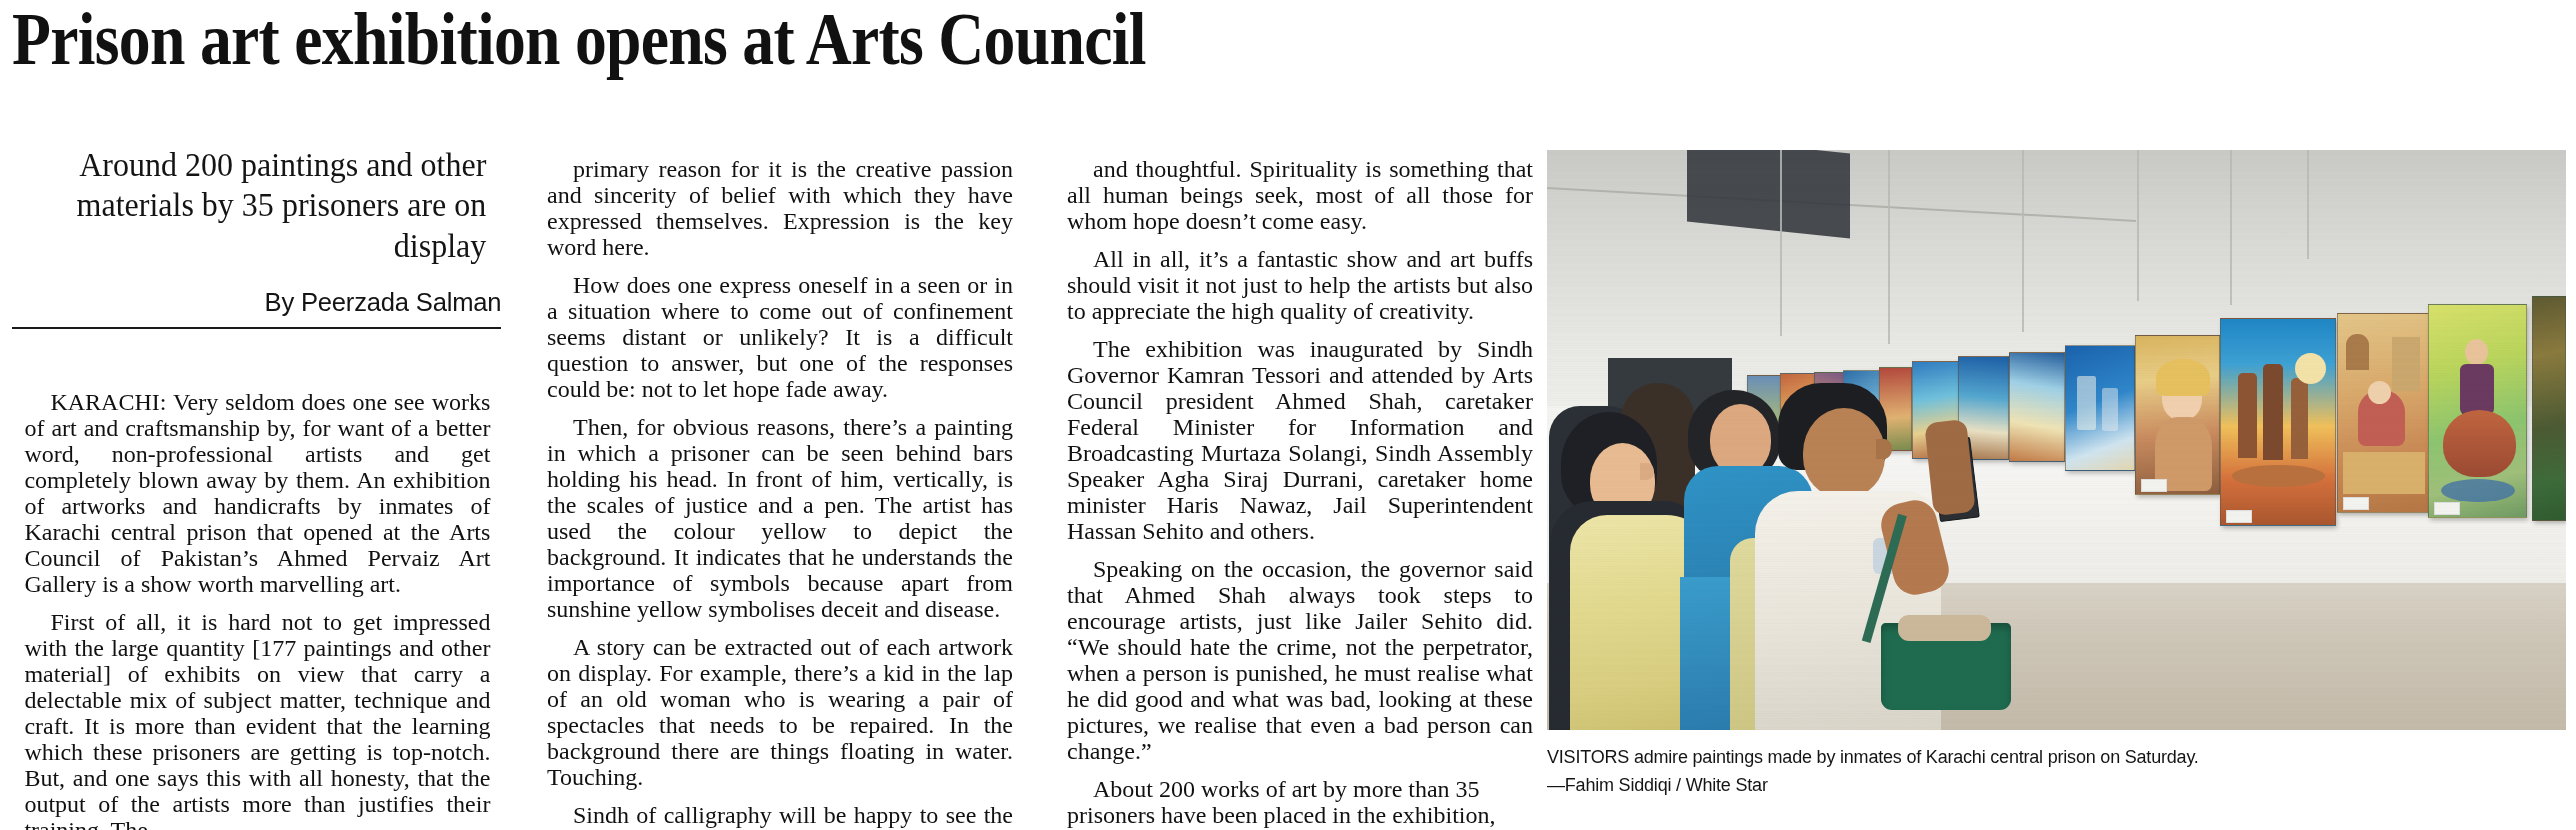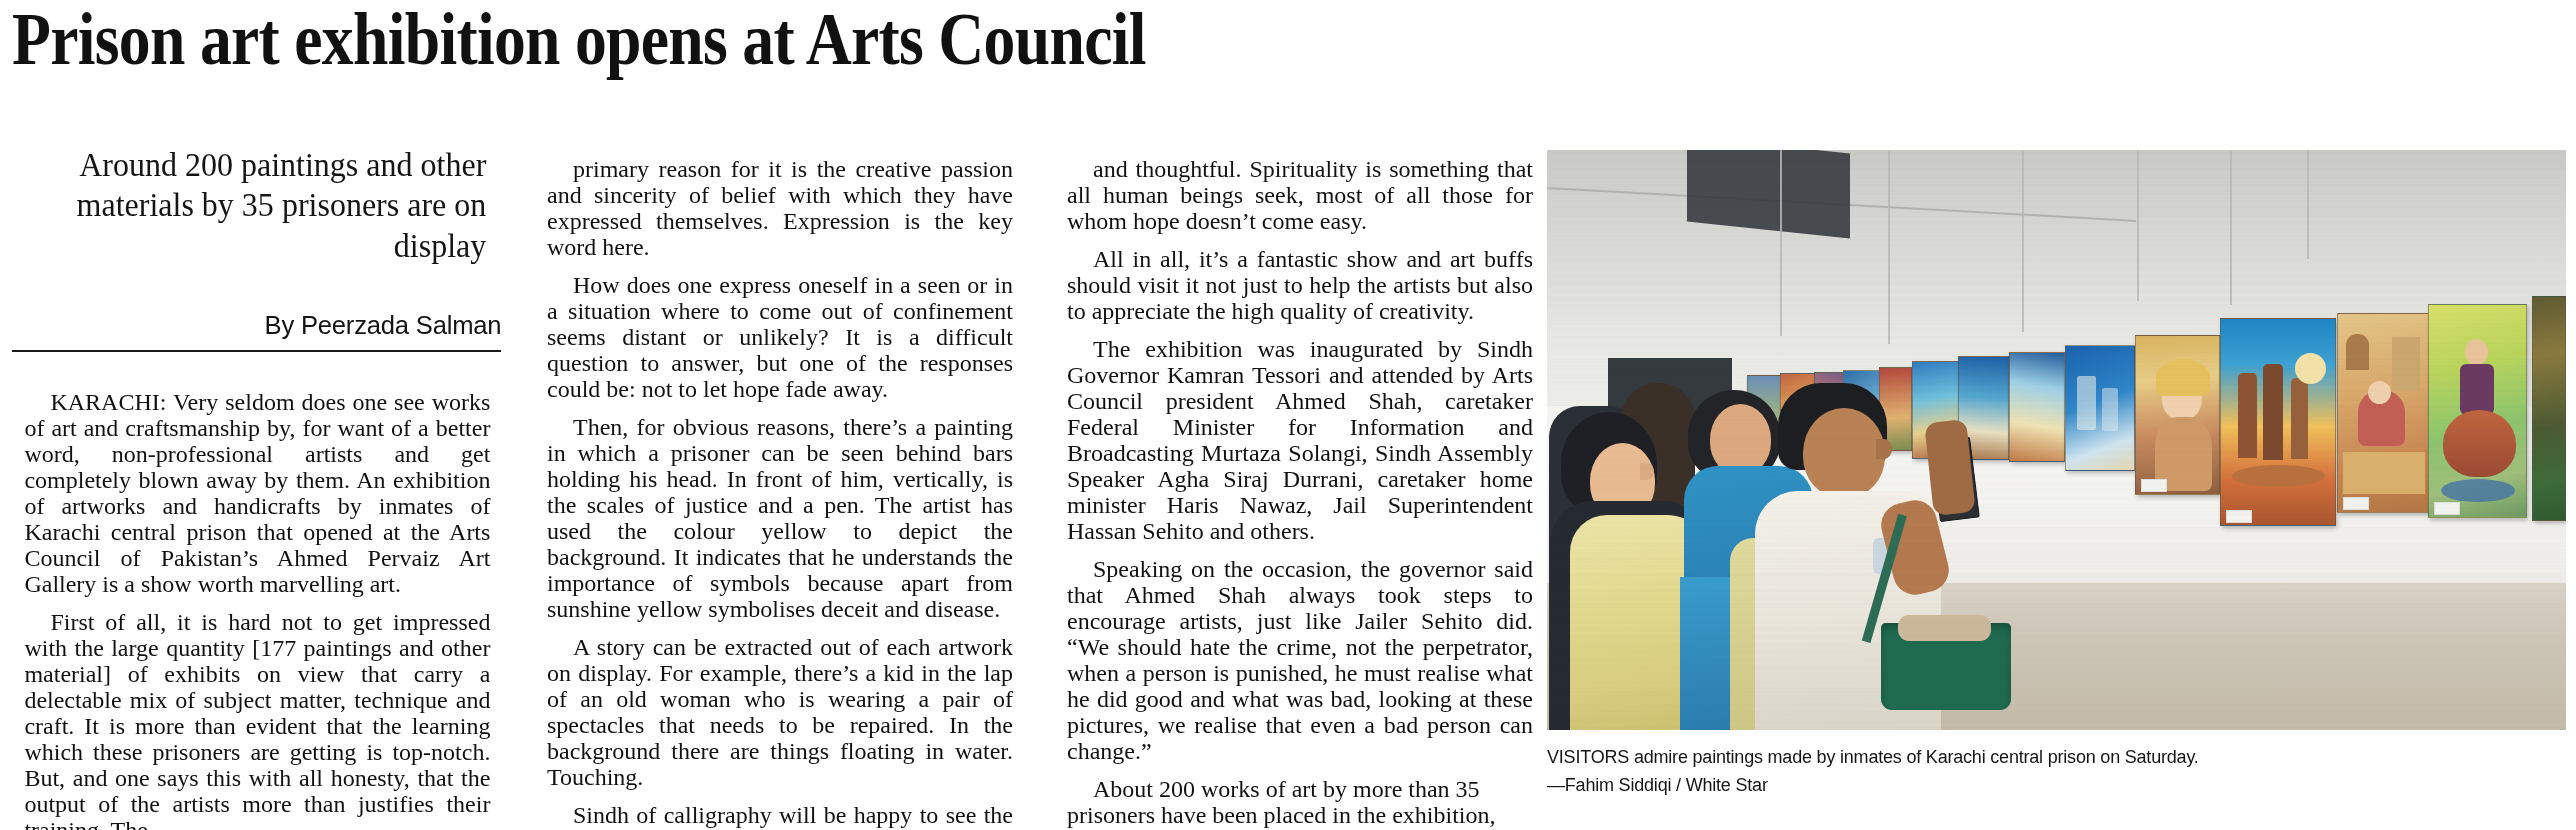--- a/index.html
+++ b/index.html
@@ -42,21 +42,21 @@
   .deck {
     font-family: "Liberation Serif", serif;
     font-size: 33px;
     line-height: 1.22;
     font-weight: 400;
     color: #141414;
     transform: scaleX(0.97);
     transform-origin: left top;
   }
   .byline {
-    margin-top: 44px;
+    margin-top: 21px;
     font-family: "Liberation Sans", sans-serif;
     font-size: 25.6px;
     line-height: 1.2;
     font-weight: 400;
     color: #141414;
     letter-spacing: -0.2px;
   }
   .rule {
     margin-top: 10px;
     border-top: 2.3px solid #1a1a1a;

